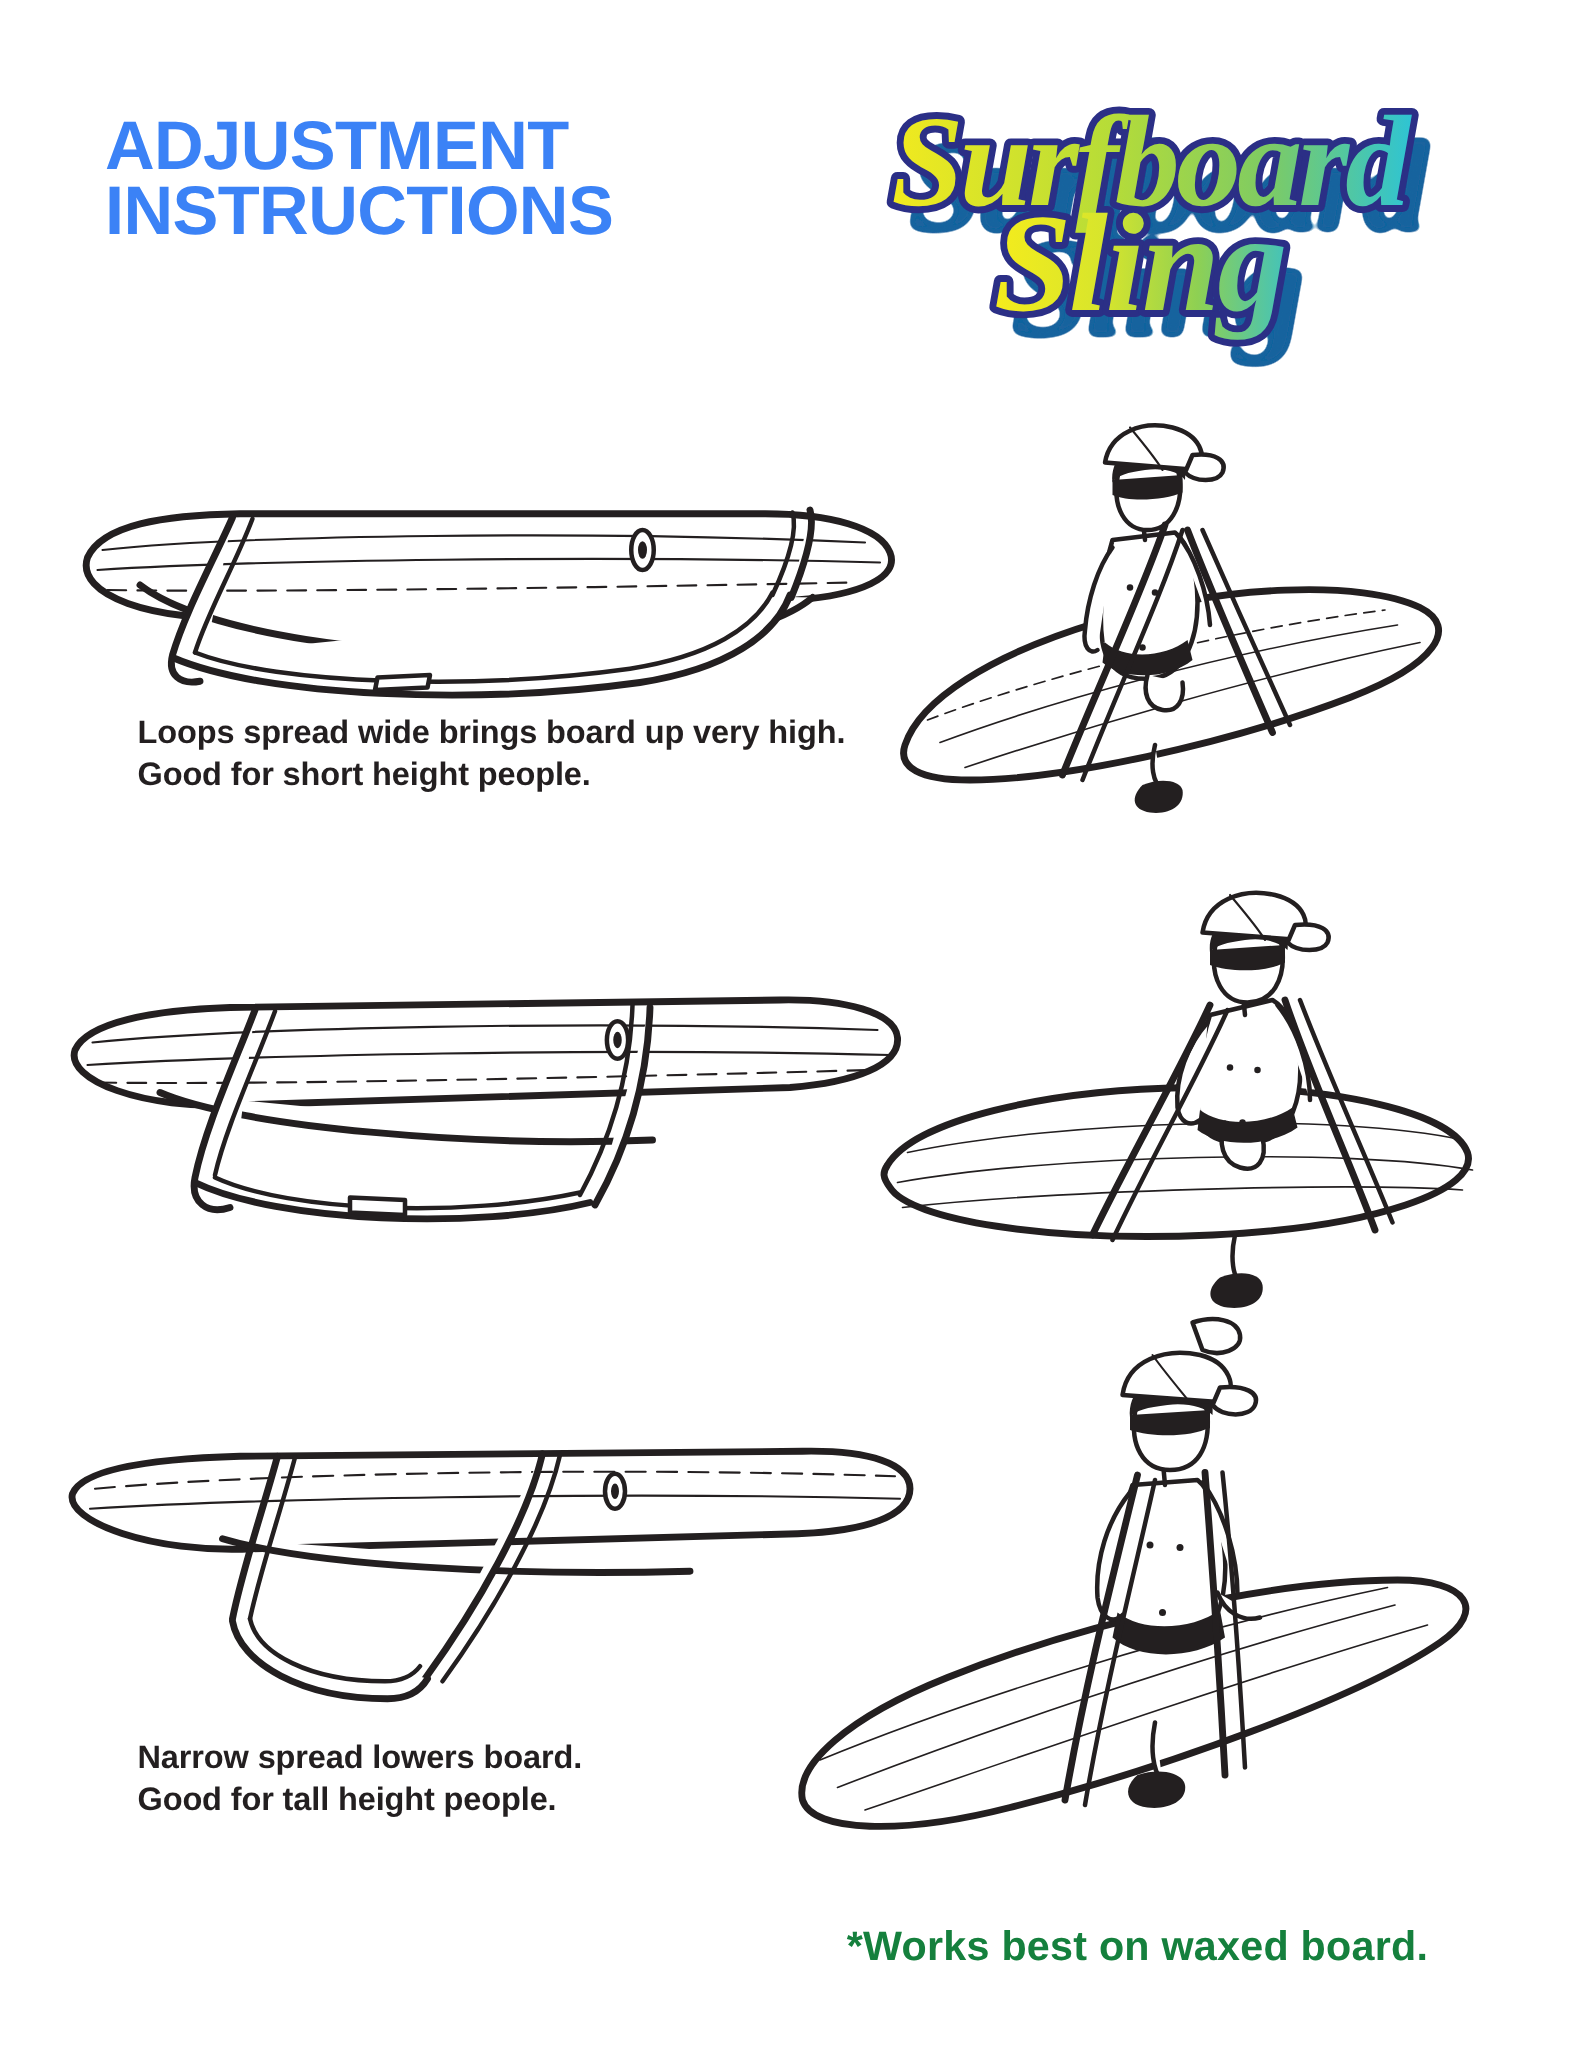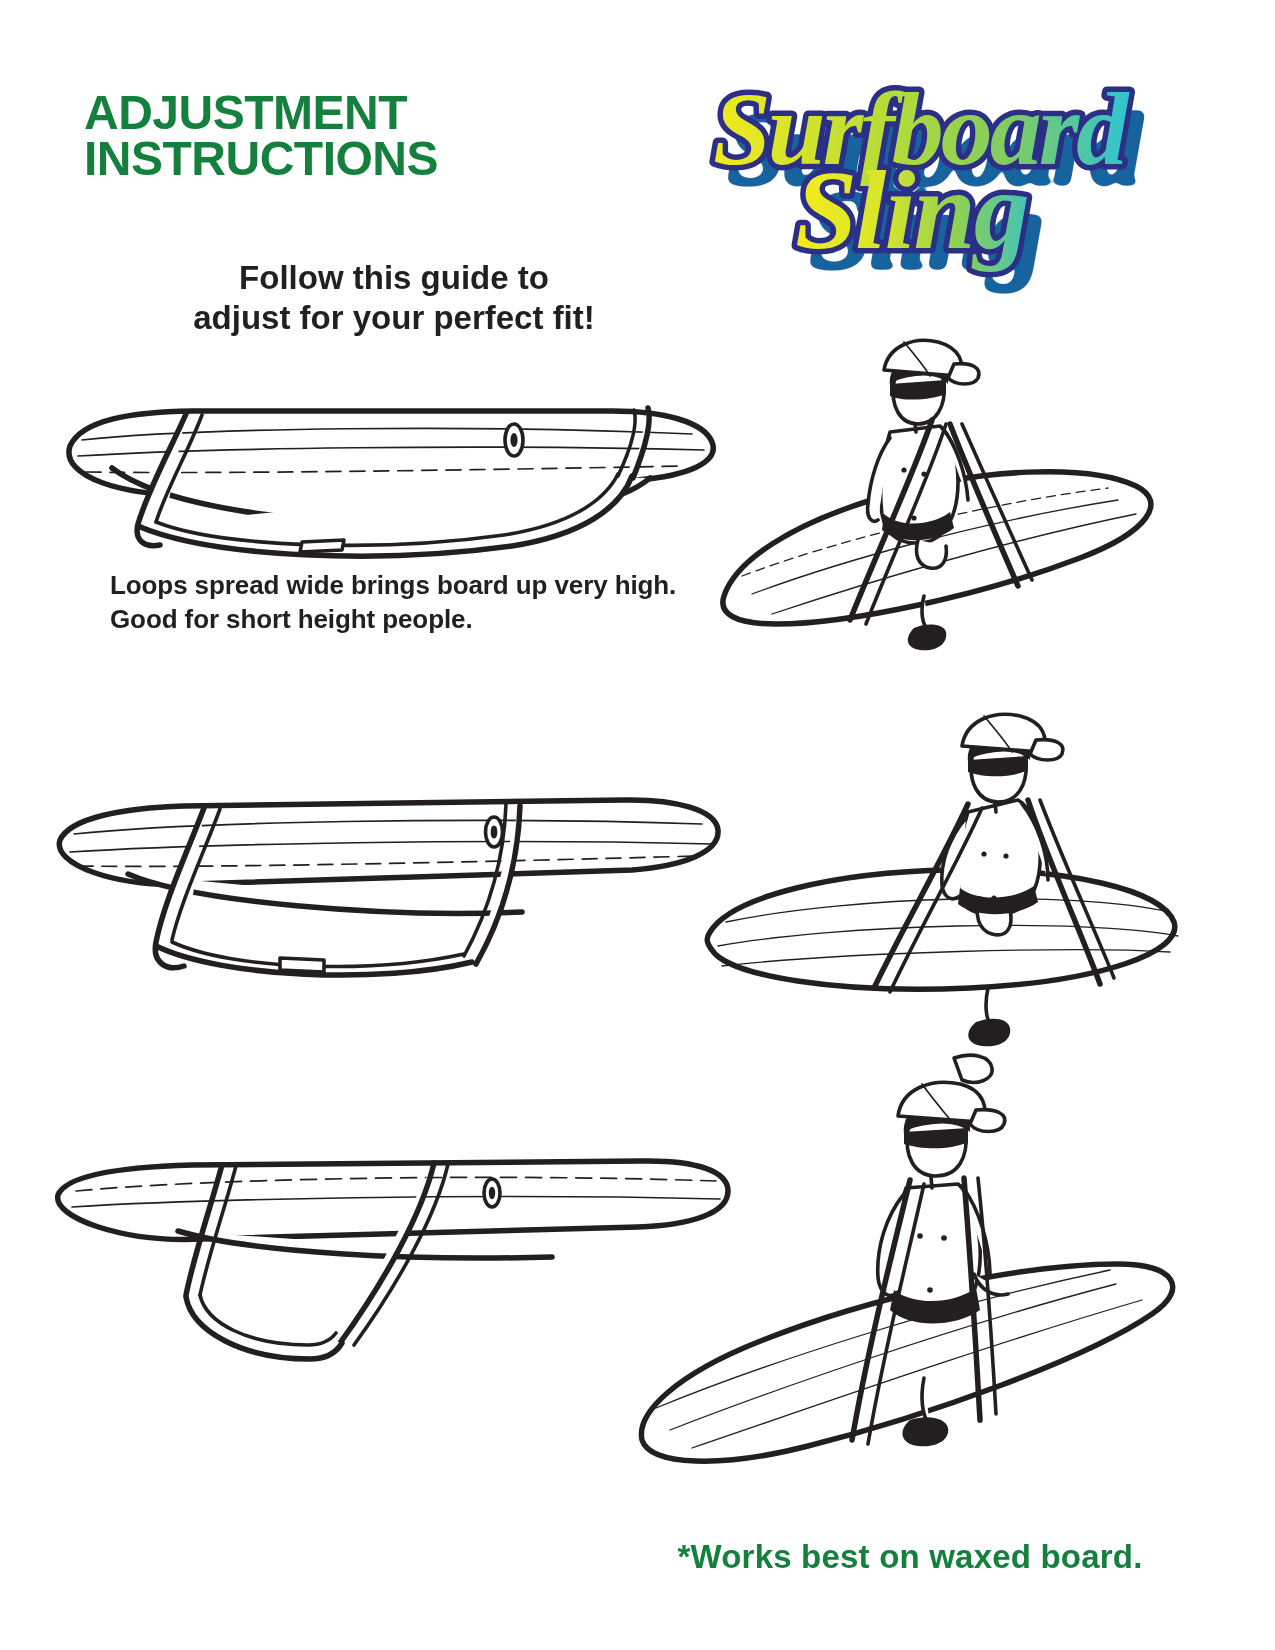--- a/index.html
+++ b/index.html
@@ -21,25 +21,25 @@
   }
 
   
   .title-block {
     position: absolute;
     left: 84px;
     top: 90px;
     width: 620px;
   }
   .main-title {
-    font-size: 48px;
+    font-size: 55px;
     font-weight: bold;
     line-height: 0.95;
     letter-spacing: -0.5px;
-    color: #15803d;
+    color: #3b82f6;
     margin: 0;
     white-space: pre-line;
   }
   .subtitle {
     position: absolute;
     left: 84px;
     top: 258px;
     width: 620px;
     text-align: center;
     font-size: 33px;
@@ -112,22 +112,20 @@
 </head>
 <body>
 
 <div class="page">
 
   <div class="title-block">
     <h1 class="main-title">ADJUSTMENT
 INSTRUCTIONS</h1>
   </div>
 
-  <div class="subtitle">Follow this guide to
-adjust for your perfect fit!</div>
 
   <div class="logo">
     <svg viewBox="0 0 470 250" width="470" height="250" aria-hidden="true">
       <defs>
         <linearGradient id="lgrad" x1="0" y1="0" x2="1" y2="0">
           <stop offset="0%" stop-color="#f2ea1e"></stop>
           <stop offset="42%" stop-color="#b6dc38"></stop>
           <stop offset="72%" stop-color="#7ecb63"></stop>
           <stop offset="100%" stop-color="#2ec4d4"></stop>
         </linearGradient>
@@ -406,16 +404,18 @@
 
       <g>
         <path class="ink ink-heavy paper" d="M292 132 C 274 206, 250 300, 234 392"></path>
         <path class="ink ink-mid" d="M306 136 C 290 208, 266 302, 250 396"></path>
         <path class="ink ink-heavy paper" d="M346 130 C 352 206, 358 298, 362 372"></path>
         <path class="ink ink-mid" d="M360 130 C 368 206, 374 296, 378 366"></path>
       </g>
     </svg>
   </div>
 
+  <div class="caption" id="cap3">Narrow spread lowers board.
+Good for tall height people.</div>
 
   <div class="footer-note">*Works best on waxed board.</div>
 
 </div>
 
 </body></html>

